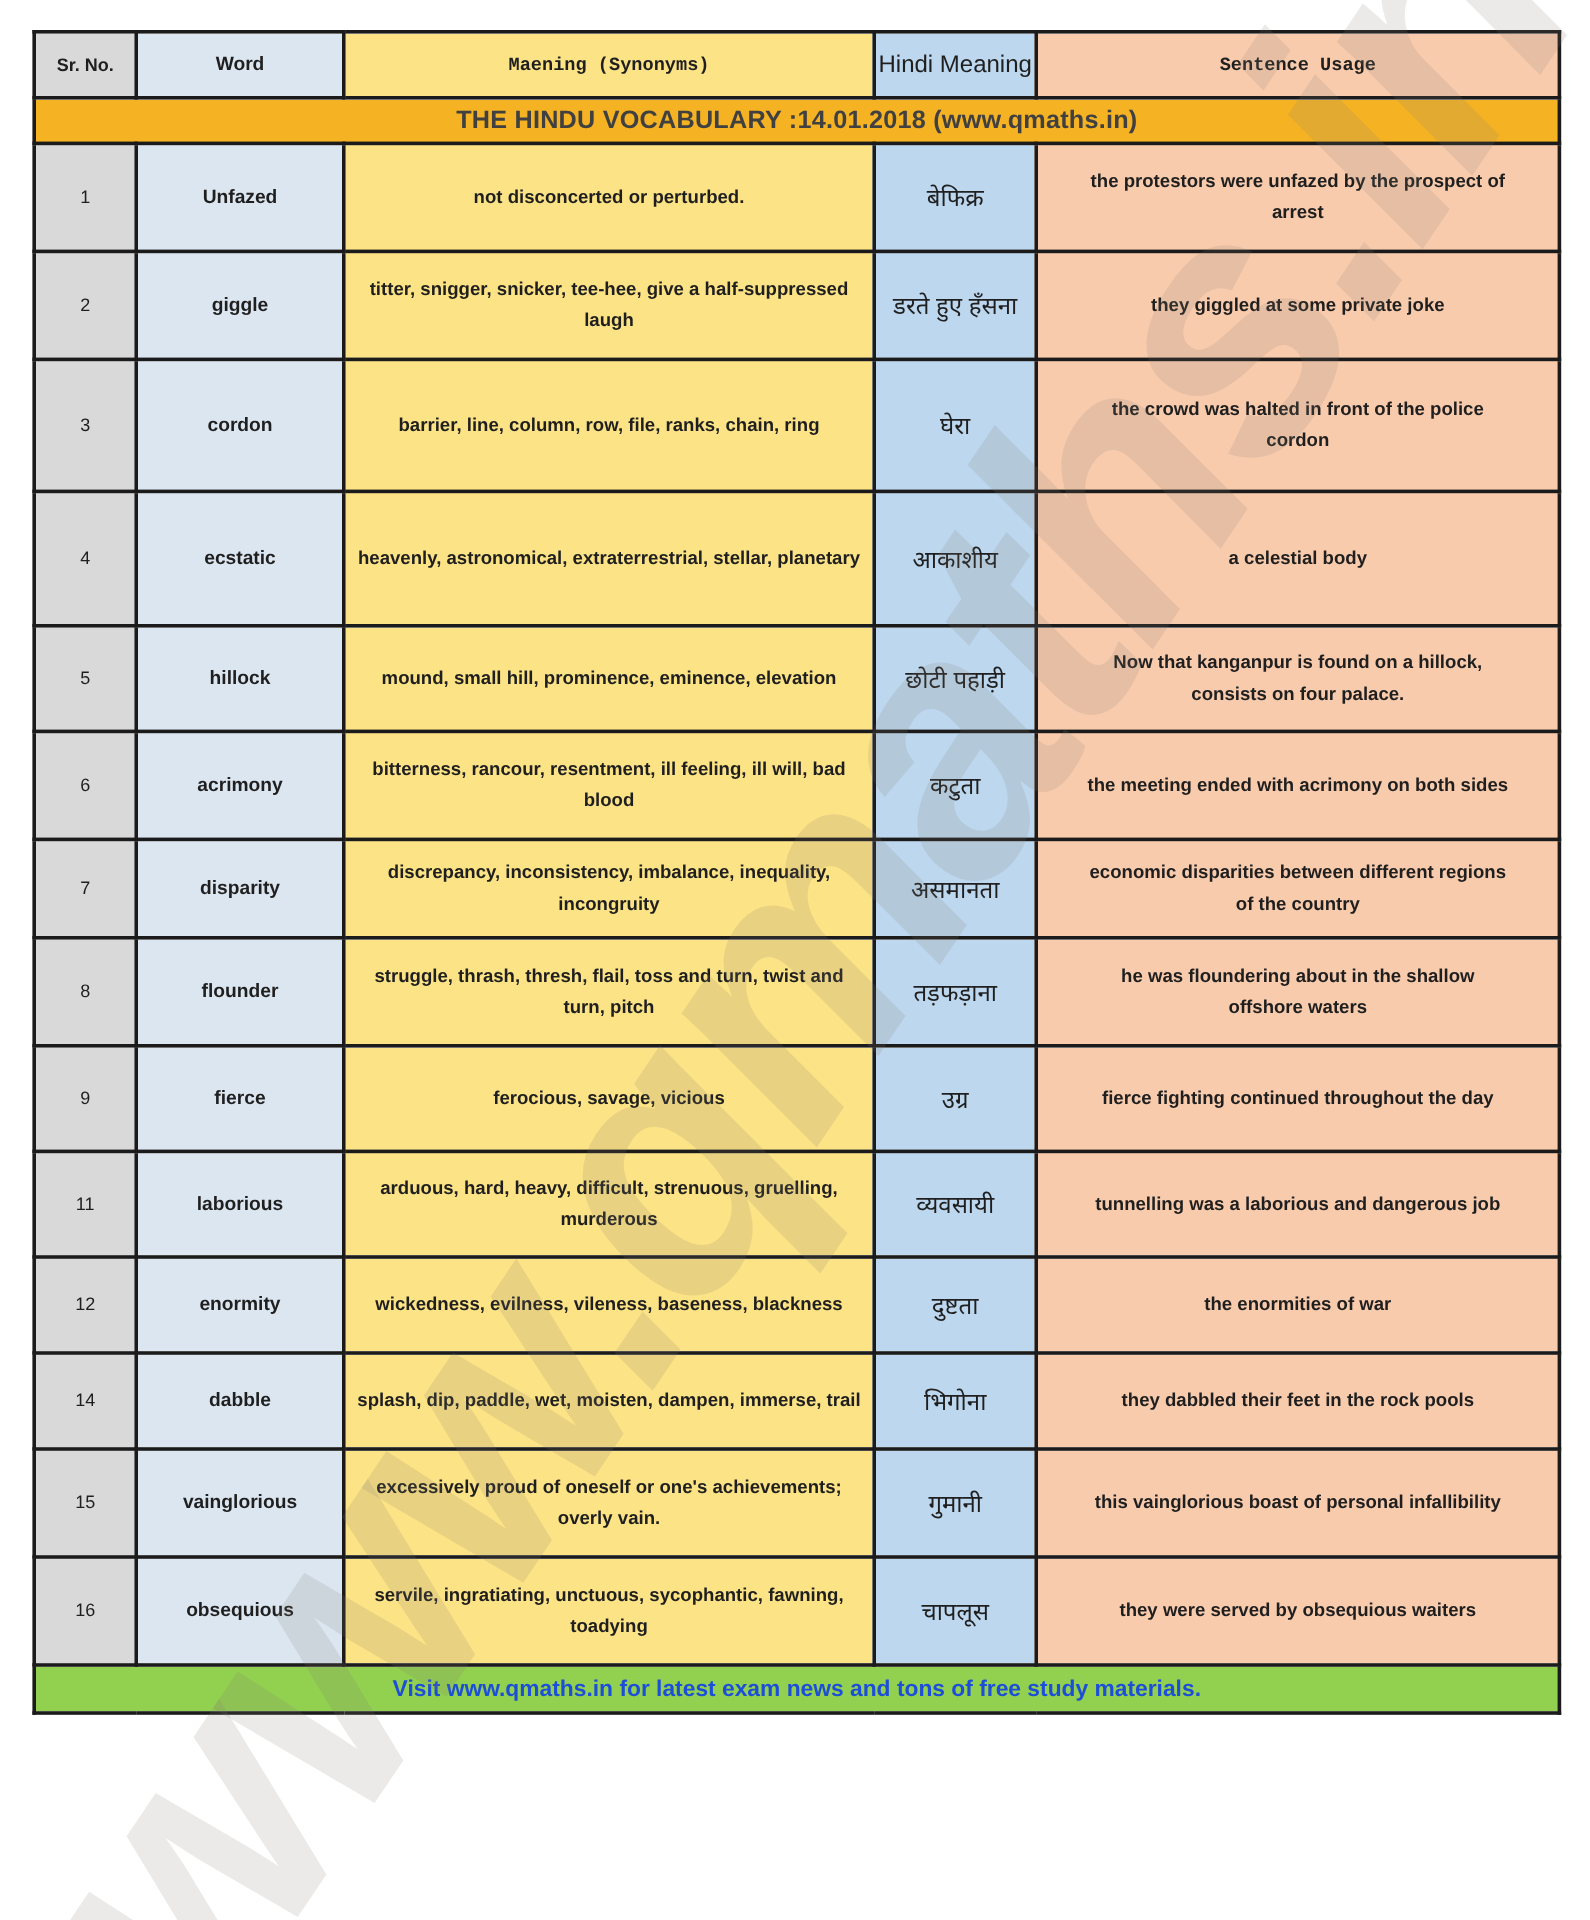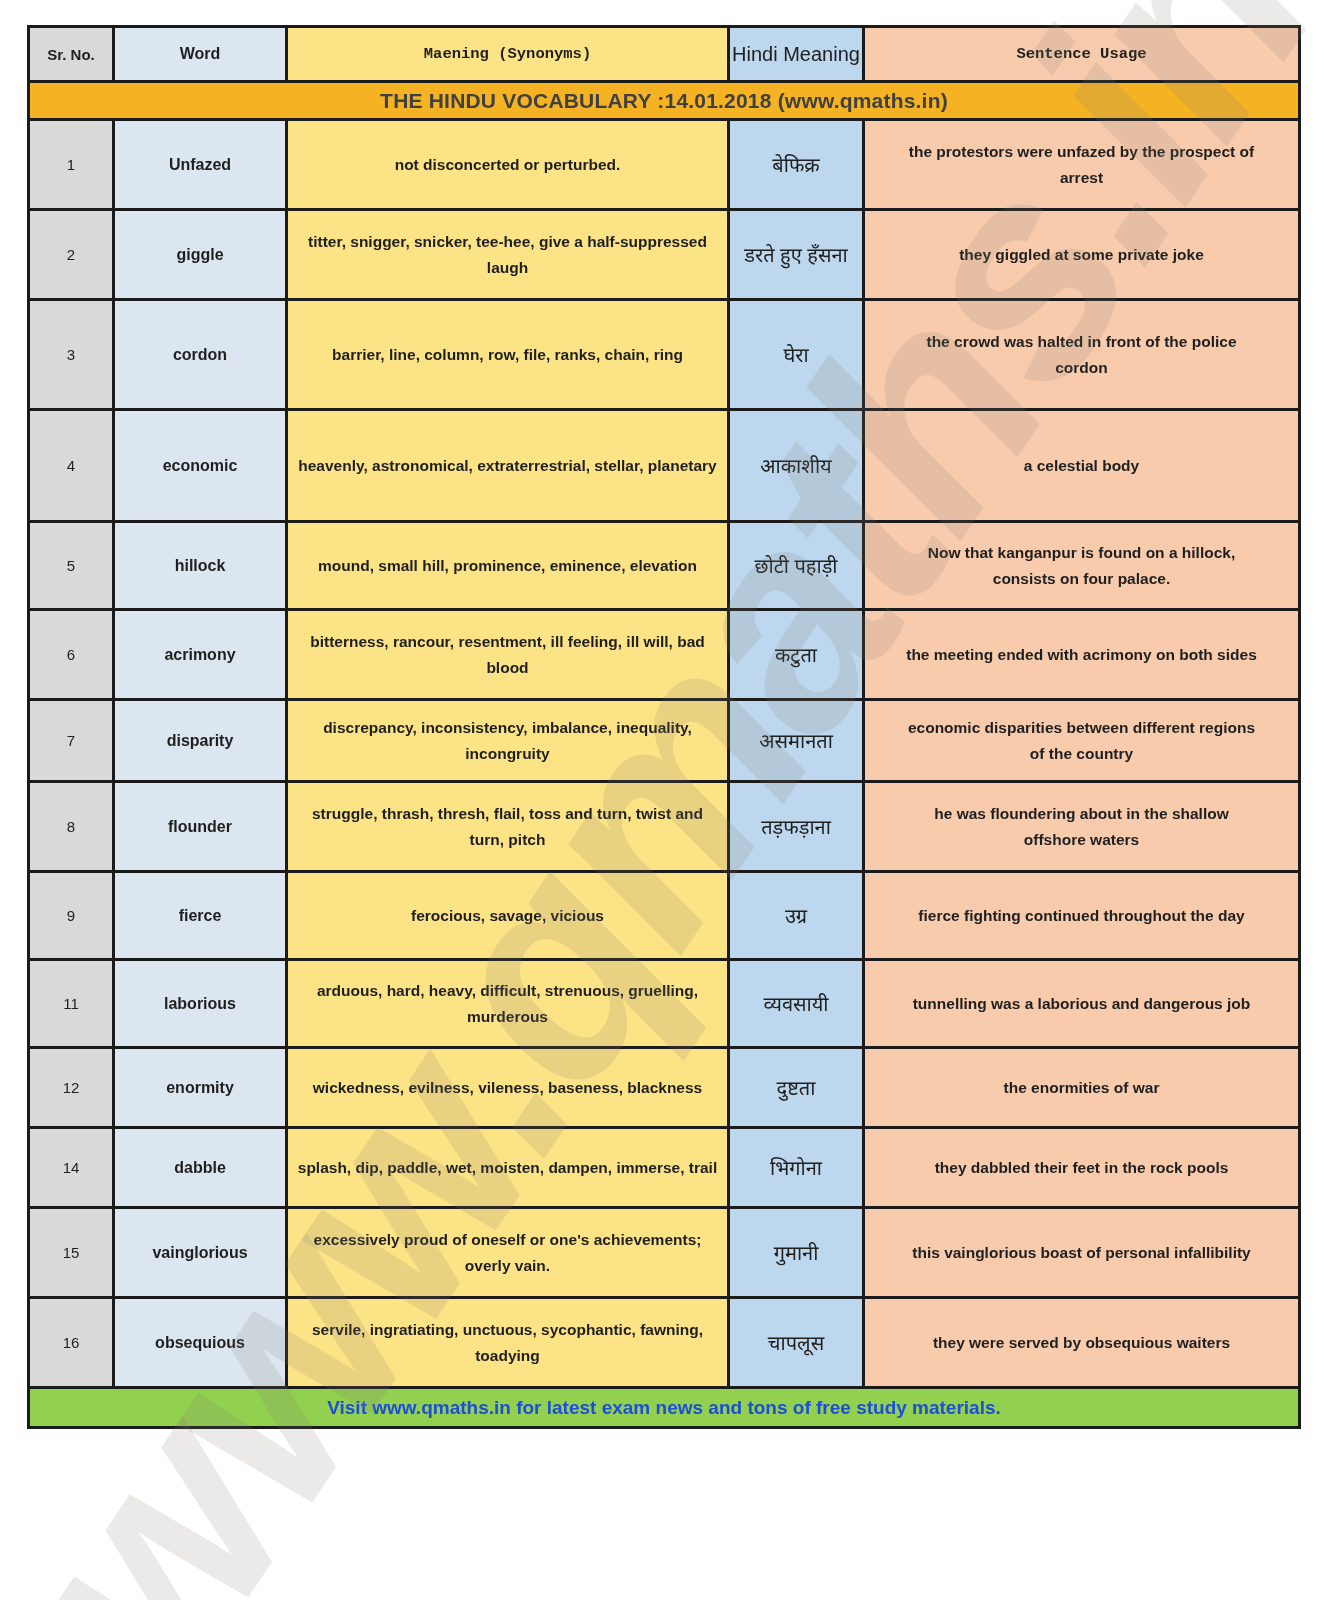--- a/index.html
+++ b/index.html
@@ -104,21 +104,21 @@
         </tr>
         <tr class="data-row row-3">
           <td class="col-sr">3</td>
           <td class="col-word">cordon</td>
           <td class="col-meaning">barrier, line, column, row, file, ranks, chain, ring</td>
           <td class="col-hindi">घेरा</td>
           <td class="col-usage">the crowd was halted in front of the police cordon</td>
         </tr>
         <tr class="data-row row-4">
           <td class="col-sr">4</td>
-          <td class="col-word">economic</td>
+          <td class="col-word">ecstatic</td>
           <td class="col-meaning">heavenly, astronomical, extraterrestrial, stellar, planetary</td>
           <td class="col-hindi">आकाशीय</td>
           <td class="col-usage">a celestial body</td>
         </tr>
         <tr class="data-row row-5">
           <td class="col-sr">5</td>
           <td class="col-word">hillock</td>
           <td class="col-meaning">mound, small hill, prominence, eminence, elevation</td>
           <td class="col-hindi">छोटी पहाड़ी</td>
           <td class="col-usage">Now that kanganpur is found on a hillock, consists on four palace.</td>

